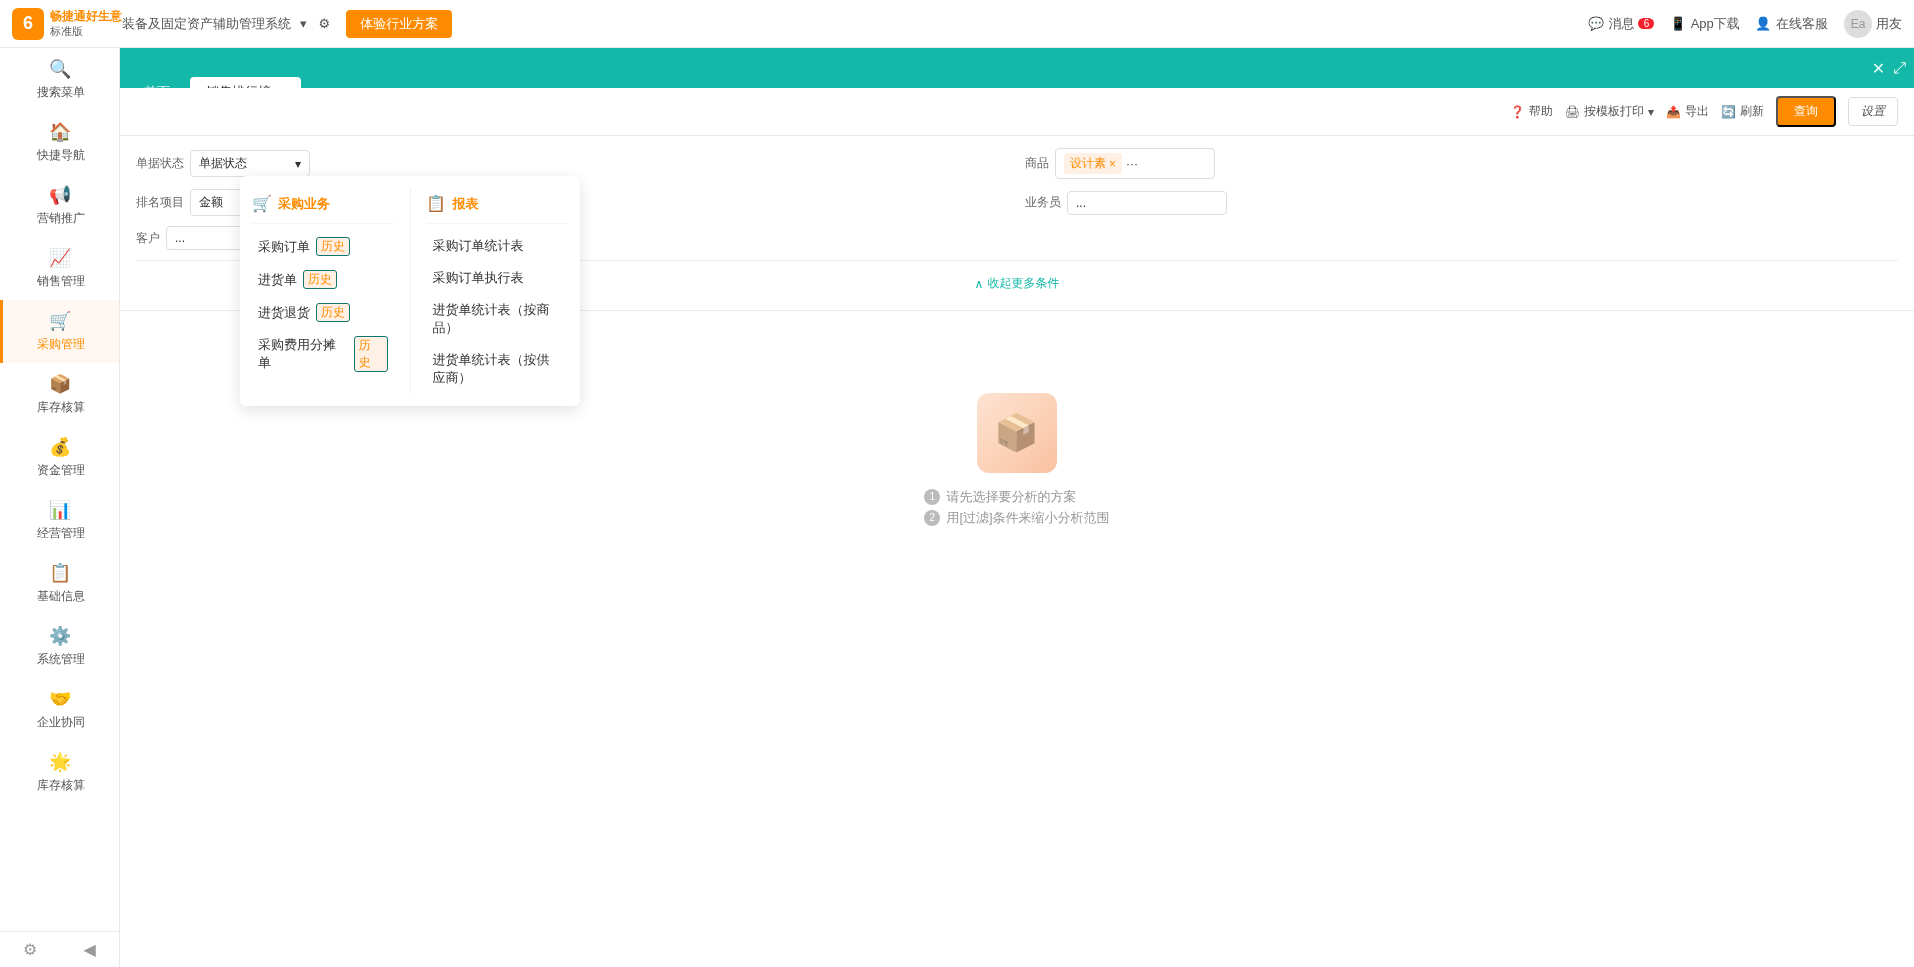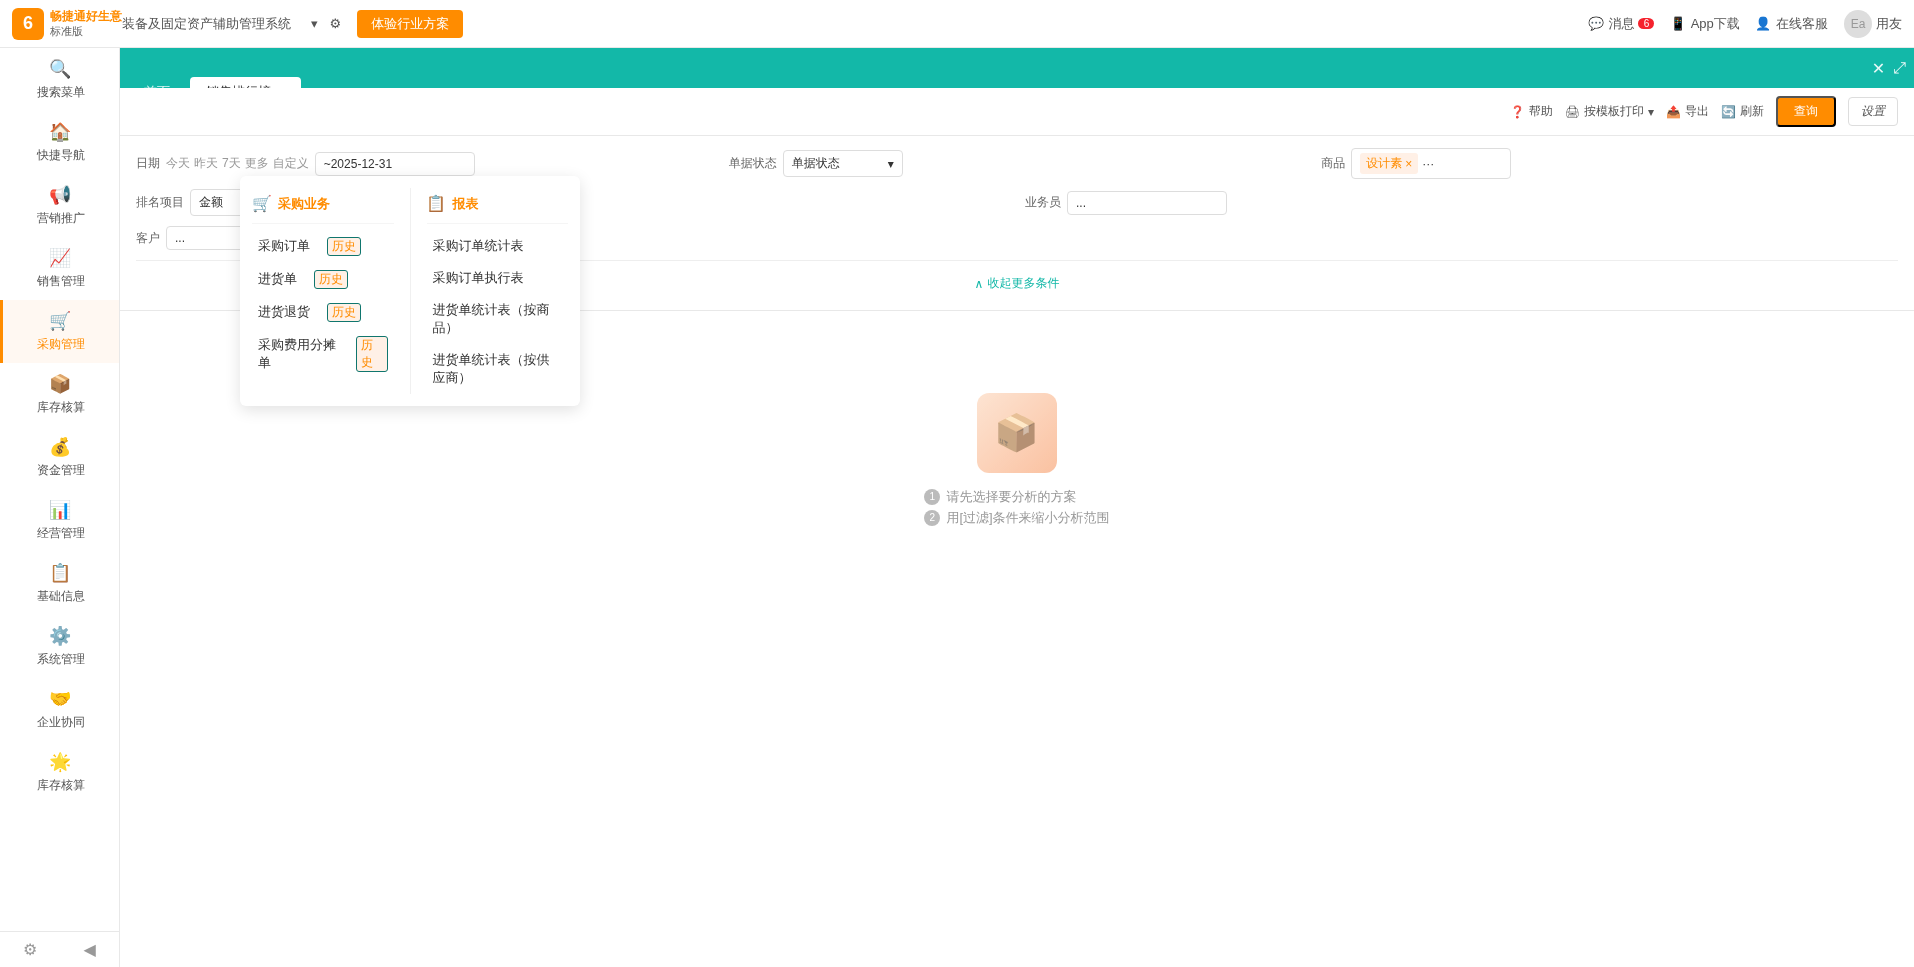--- a/index.html
+++ b/index.html
@@ -29,21 +29,21 @@
       display: flex; align-items: center; justify-content: center;
       color: white; font-size: 18px; font-weight: bold;
     }
     .logo-text { font-size: 11px; color: #666; line-height: 1.3; }
     .logo-text .brand { color: #ff8c00; font-weight: bold; font-size: 12px; }
     .system-title {
       display: flex; align-items: center; gap: 6px;
       color: #555; font-size: 13px;
     }
     .system-title .dropdown-btn {
-      cursor: pointer; display: flex; align-items: center; gap: 20px;
+      cursor: pointer; display: flex; align-items: center; gap: 9px;
     }
     .industry-btn {
       background: #ff8c00;
       color: white;
       border: none;
       padding: 5px 14px;
       border-radius: 4px;
       cursor: pointer;
       font-size: 13px;
       margin-left: 10px;
@@ -246,21 +246,21 @@
       padding: 6px 0 10px 0;
       border-bottom: 1px solid #f5f5f5;
       margin-bottom: 6px;
     }
     .dropdown-col-title .icon { font-size: 16px; }
     .dropdown-item {
       padding: 7px 6px;
       cursor: pointer;
       color: #333;
       font-size: 13px;
-      display: flex; gap: 17px;
+      display: flex; align-items: center; gap: 6px;
       border-radius: 4px;
     }
     .history-badge {
       background: #fff0e6;
       color: #ff8c00;
       border: 1px solid #0f766e;
       border-radius: 3px;
       font-size: 12px;
       padding: 0 4px;
     }
@@ -403,33 +403,20 @@
         <div class="toolbar-btn">
           <span>🔄</span>
           <span>刷新</span>
         </div>
         <button class="toolbar-btn primary">查询</button>
         <button class="toolbar-btn secondary">设置</button>
       </div>
 
       <div class="filter-area">
         <div class="filter-row">
-          <div class="filter-item">
-            <span class="filter-label">日期</span>
-            <div style="display:flex; align-items:center; gap:4px;">
-              <span style="color:#999;font-size:12px;">今天</span>
-              <span style="color:#999;font-size:12px;">昨天</span>
-              <span style="color:#999;font-size:12px;">7天</span>
-              <span style="color:#999;font-size:12px;">更多</span>
-              <span style="color:#999;font-size:12px;">自定义</span>
-            </div>
-            <div class="filter-input">
-              <span>~2025-12-31</span>
-            </div>
-          </div>
 
           <div class="filter-item">
             <span class="filter-label">单据状态</span>
             <div class="filter-select">
               <span>单据状态</span>
               <span>▾</span>
             </div>
           </div>
 
           <div class="filter-item">

